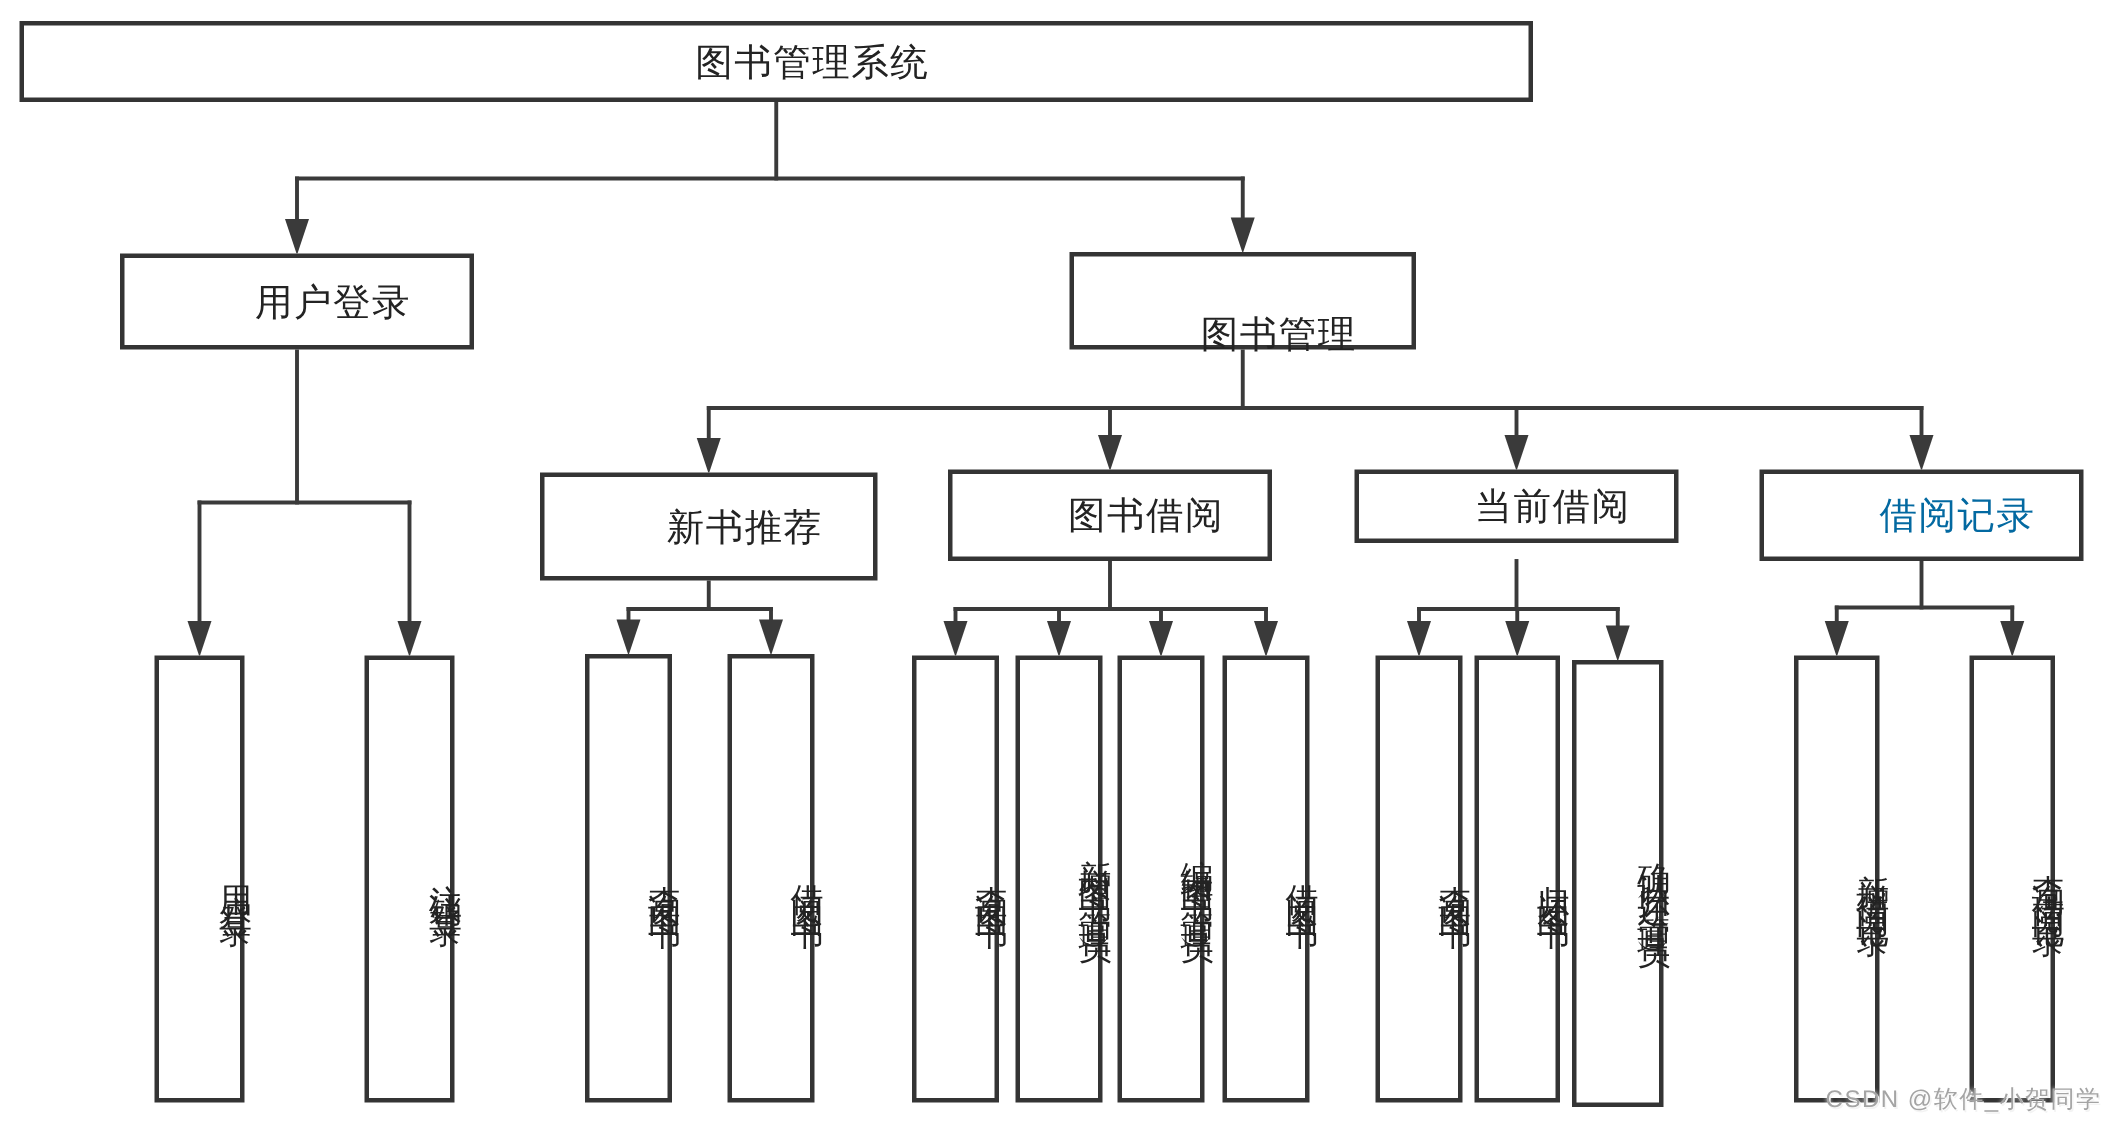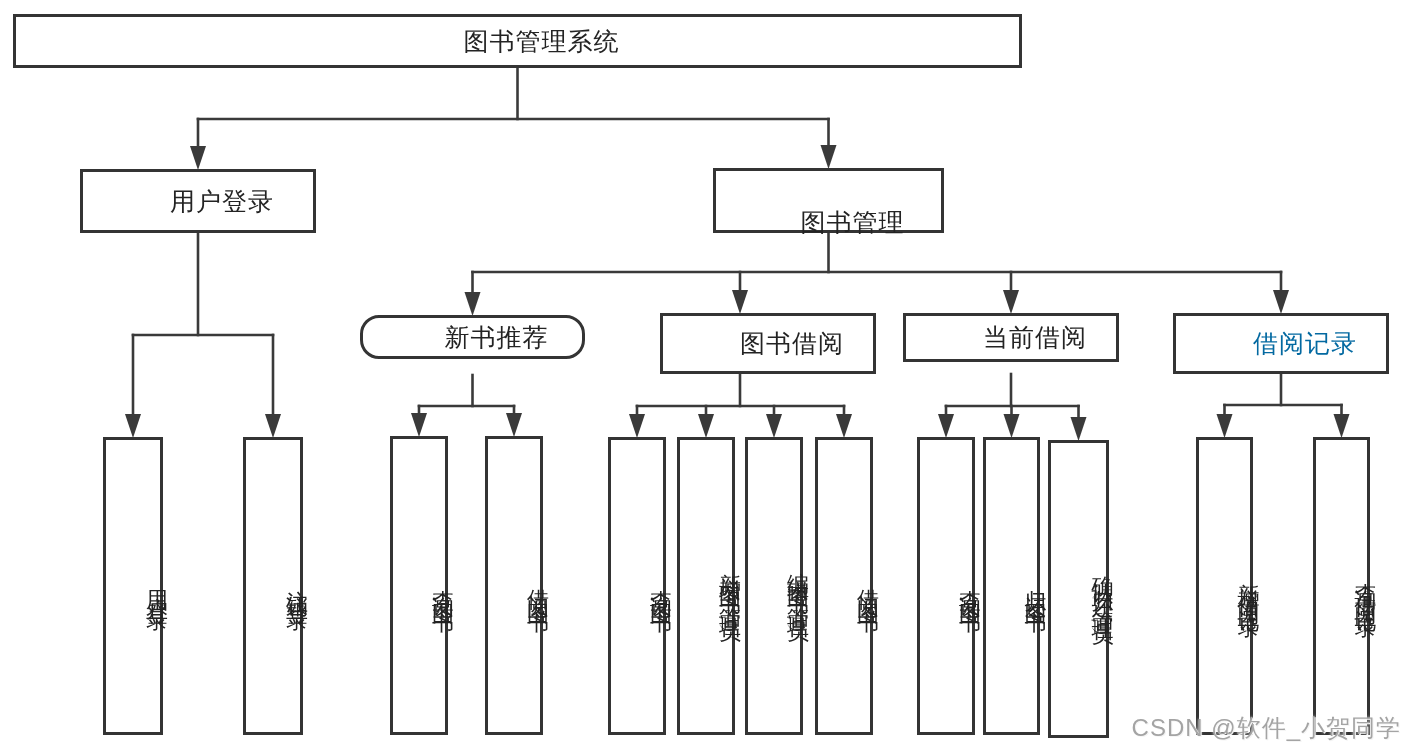--- a/index.html
+++ b/index.html
@@ -44,21 +44,21 @@
     text-orientation: mixed;
     font-size: 22px;
     letter-spacing: 7px;
     line-height: 1;
     white-space: nowrap;
   }
   #watermark {
     position: absolute;
     right: 4px;
     bottom: 3px;
-    font-size: 24px;
+    font-size: 16px;
     color: #a4a4a4;
     letter-spacing: 1px;
     white-space: nowrap;
     text-shadow: 0 0 3px #ffffff, 1px 1px 0 #f2f2f2;
     z-index: 5;
   }
 </style>
 </head>
 <body>
 
@@ -120,24 +120,24 @@
   <div id="nodes">
       <div class="node h" style="left: 13px; top: 14px; width: 1009px; height: 54px; border-color: rgb(52, 52, 52);">
         <span class="lbl" style="color: rgb(35, 35, 35);">图书管理系统</span>
       </div>
       <div class="node h" style="left: 80px; top: 169px; width: 236px; height: 64px; border-color: rgb(52, 52, 52);">
         <span class="lbl" style="color: rgb(35, 35, 35);">用户登录</span>
       </div>
       <div class="node h" style="left: 713px; top: 168px; width: 231px; height: 65px; border-color: rgb(52, 52, 52);">
         <span class="lbl" style="color: rgb(35, 35, 35); margin-top: 44px;">图书管理</span>
       </div>
-      <div class="node h" style="left: 360px; top: 315px; width: 225px; height: 44px; border-color: rgb(52, 52, 52); border-radius: 19px;">
+      <div class="node h" style="left: 360px; top: 315px; width: 225px; height: 72px; border-color: rgb(52, 52, 52);">
         <span class="lbl" style="color: rgb(35, 35, 35);">新书推荐</span>
       </div>
-      <div class="node h" style="left: 660px; top: 313px; width: 216px; height: 61px; border-color: rgb(52, 52, 52);">
+      <div class="node h" style="left: 632px; top: 313px; width: 216px; height: 61px; border-color: rgb(52, 52, 52);">
         <span class="lbl" style="color: rgb(35, 35, 35);">图书借阅</span>
       </div>
       <div class="node h" style="left: 903px; top: 313px; width: 216px; height: 49px; border-color: rgb(52, 52, 52);">
         <span class="lbl" style="color: rgb(35, 35, 35);">当前借阅</span>
       </div>
       <div class="node h" style="left: 1173px; top: 313px; width: 216px; height: 61px; border-color: rgb(52, 52, 52);">
         <span class="lbl" style="color: #0369a1;">借阅记录</span>
       </div>
       <div class="node v" style="left: 103px; top: 437px; width: 60px; height: 298px; border-color: rgb(52, 52, 52);">
         <span class="lbl" style="color: rgb(35, 35, 35);">用户登录</span>

